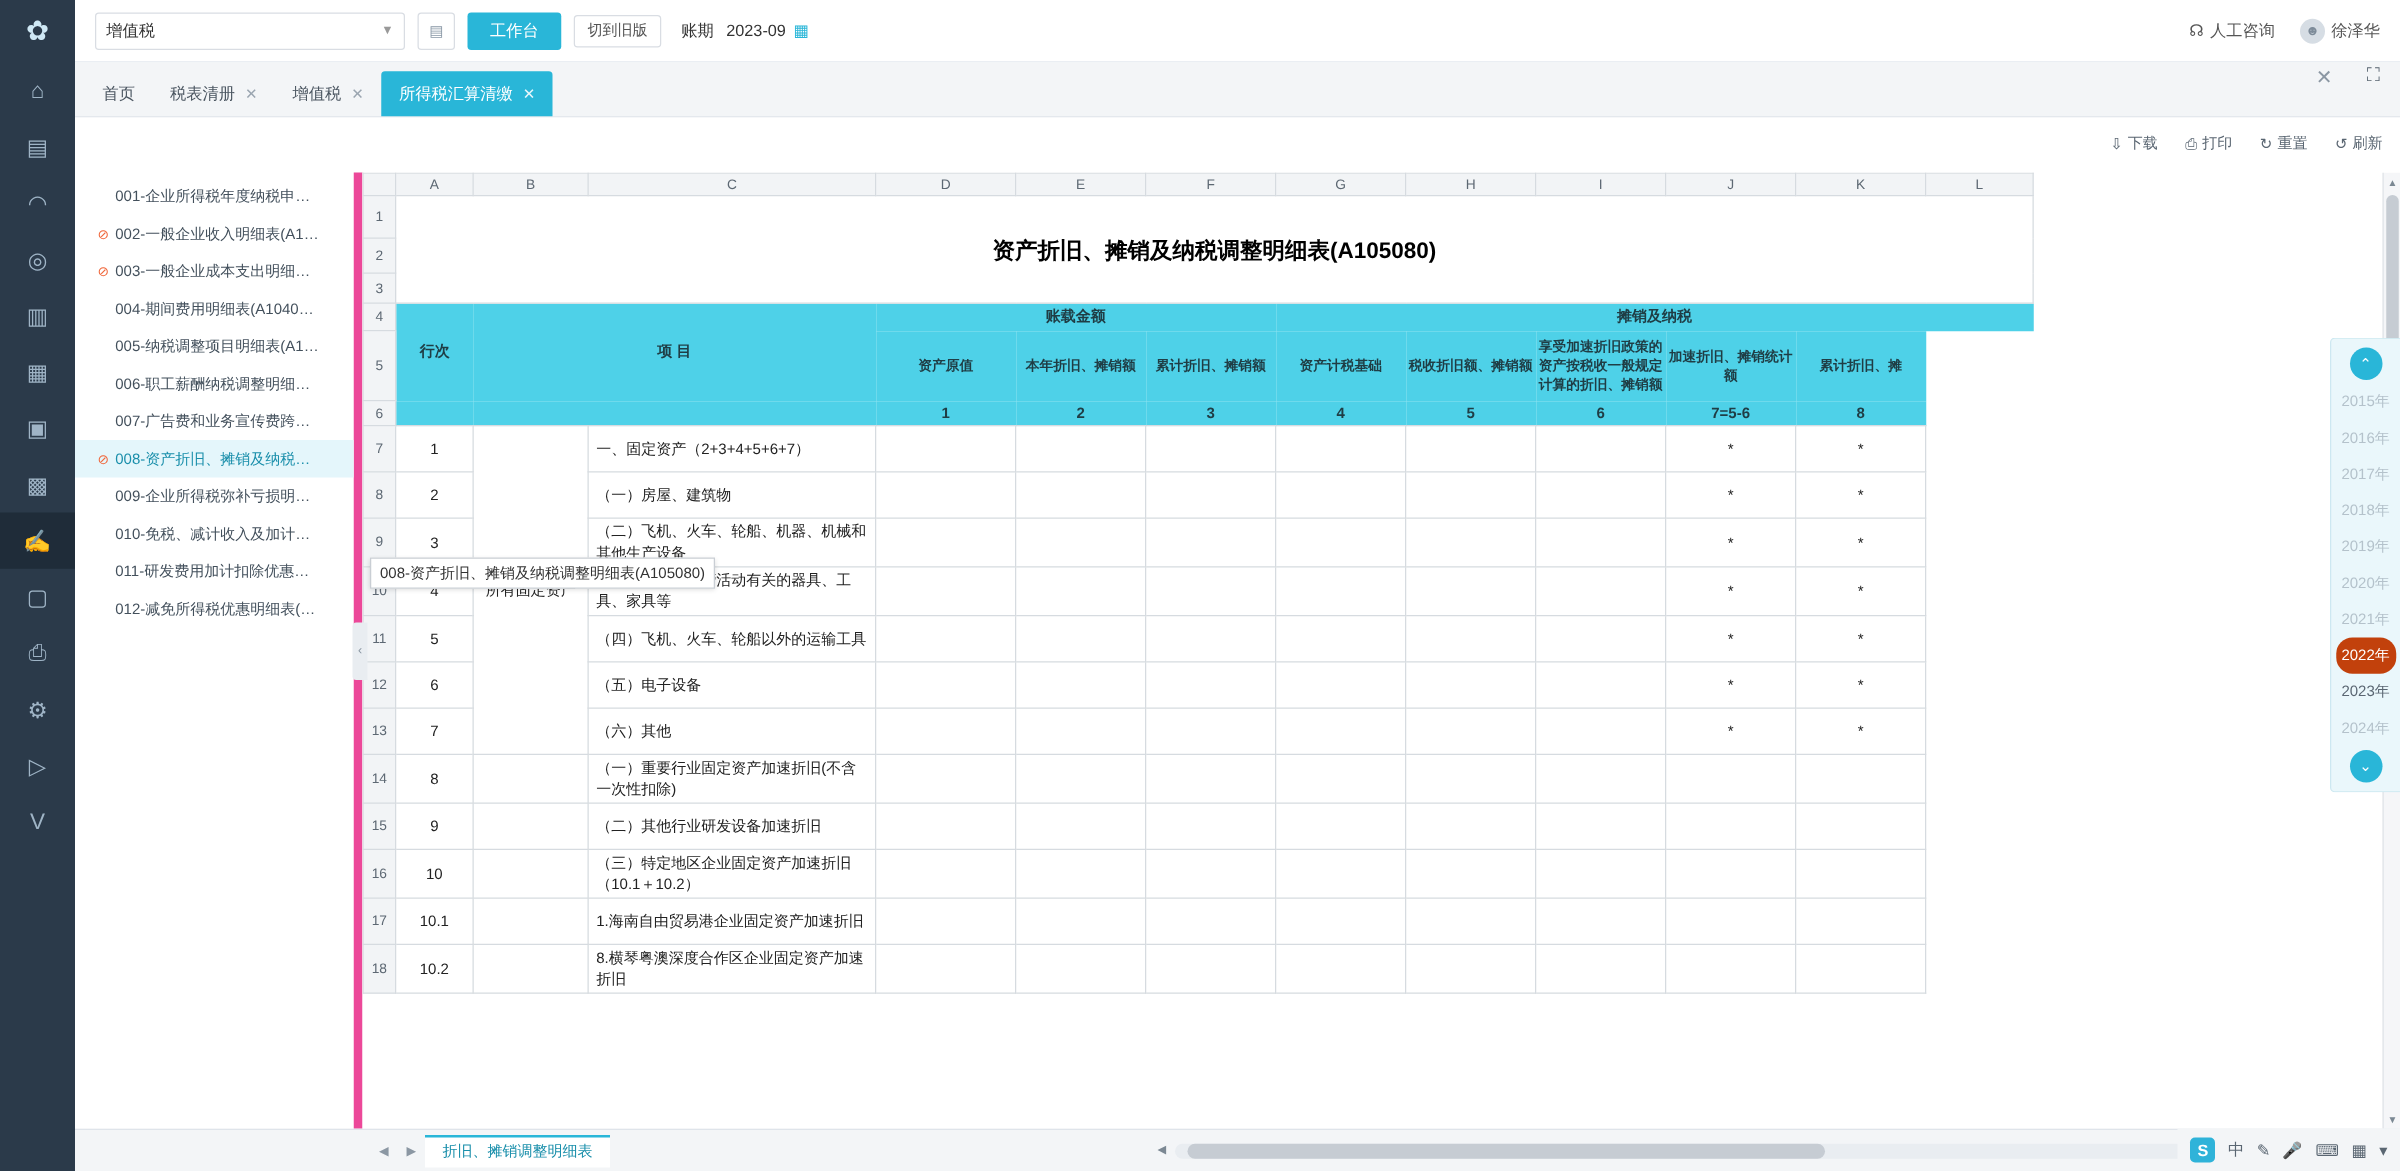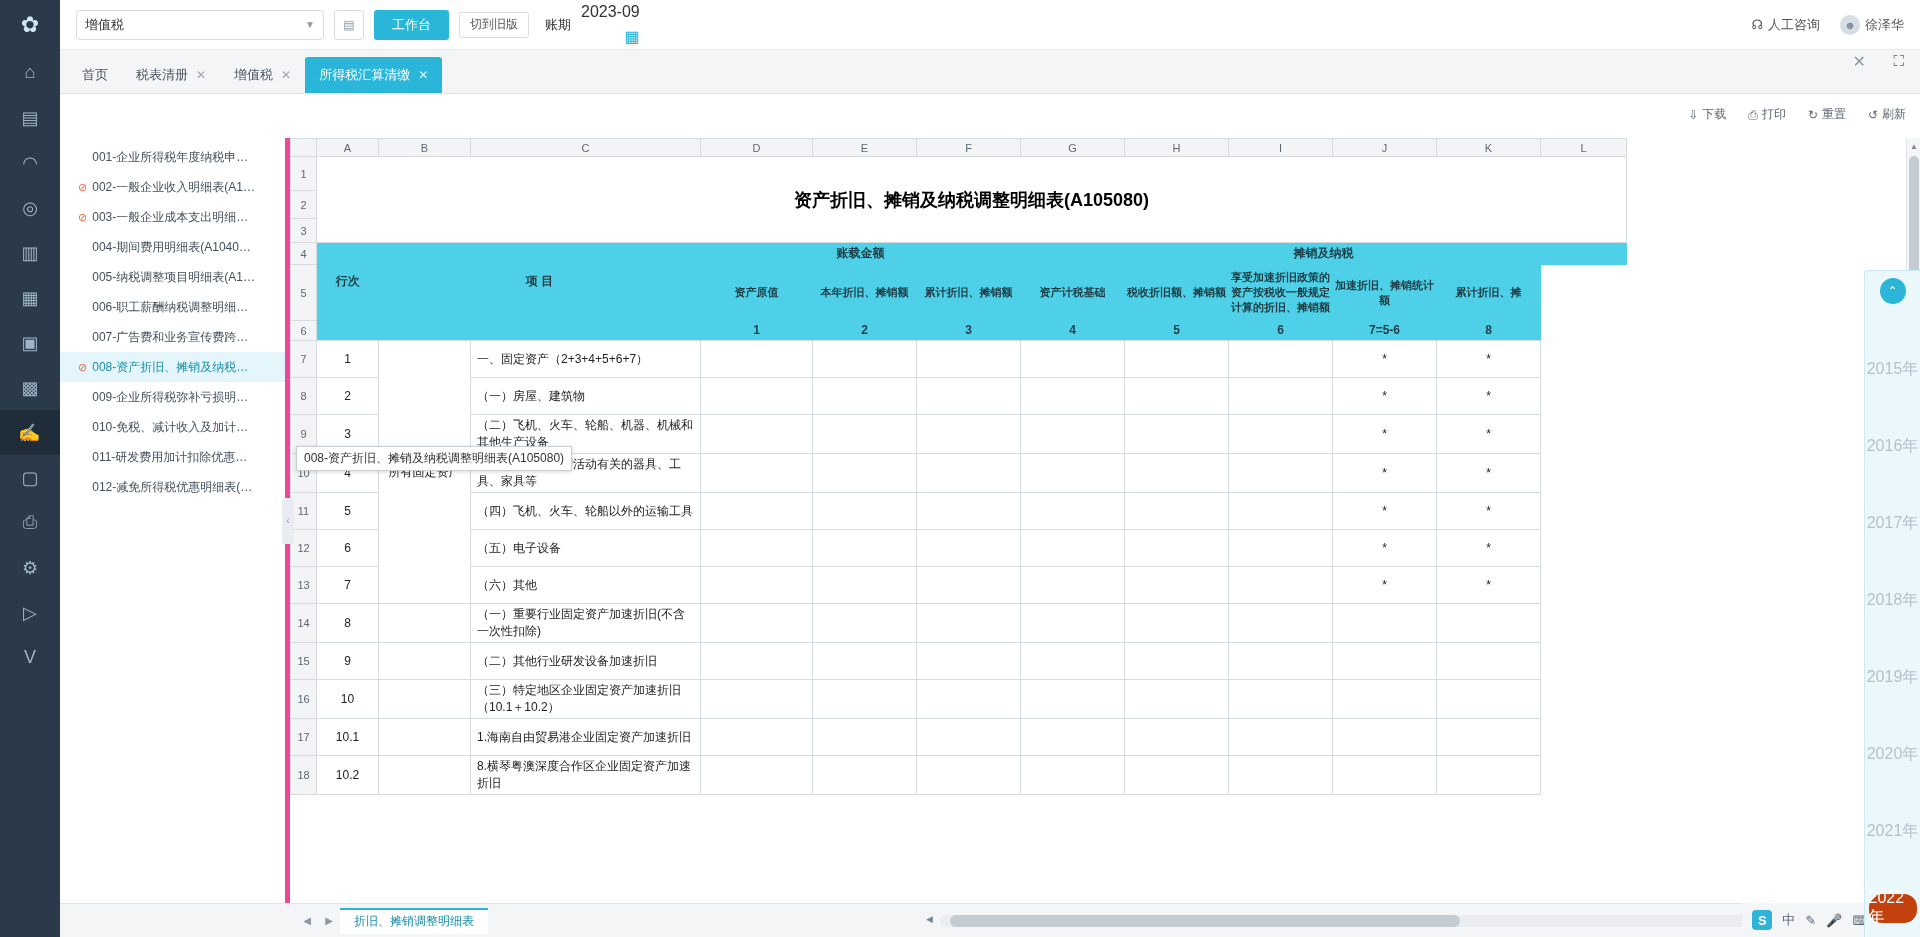--- a/index.html
+++ b/index.html
@@ -53,21 +53,21 @@
   .btn-primary {
     height: 30px; padding: 0 18px; background: #29b6d8; color: #fff; border-radius: 3px;
     display: flex; align-items: center; font-size: 13px; cursor: pointer; border: none;
   }
   .btn-ghost {
     height: 26px; padding: 0 10px; border: 1px solid #d9dde3; border-radius: 3px;
     display: flex; align-items: center; font-size: 12px; color: #555; background: #fff; cursor: pointer;
   }
   .period-label { font-size: 13px; color: #333; margin-left: 6px; }
   .period-box {
-    display: flex; align-items: flex-end; gap: 6px; font-size: 16px; color: #333; cursor: pointer; flex-direction: column;
+    display: flex; align-items: flex-end; gap: 6px; font-size: 13px; color: #333; cursor: pointer;
   }
   .period-box .cal { color: #29b6d8; }
   .topbar-right { margin-left: auto; display: flex; align-items: center; gap: 20px; }
   .tb-link { display: flex; align-items: center; gap: 5px; font-size: 13px; color: #555; cursor: pointer; }
   .avatar {
     width: 20px; height: 20px; border-radius: 50%; background: #d6dde4; color: #7d8b99;
     display: flex; align-items: center; justify-content: center; font-size: 11px;
   }
 
   
@@ -90,21 +90,21 @@
   }
   .banner-text { color: #ff4d4f; font-size: 12px; line-height: 18px; max-width: 1230px; }
   .banner-actions { margin-left: auto; display: flex; align-items: center; gap: 22px; padding-top: 4px; }
   .banner-act { display: flex; align-items: center; gap: 4px; font-size: 12px; color: #5a6672; cursor: pointer; }
 
   
   .body { flex: 1 1 auto; display: flex; min-height: 0; position: relative; }
 
   
   .tree {
-    width: 230px; flex: 0 0 230px; border-right: 5px solid #ec4899; background: #fff;
+    width: 230px; flex: 0 0 230px; border-right: 7px solid #ec4899; background: #fff;
     overflow: hidden; padding-top: 4px;
   }
   .tree-item {
     height: 30px; display: flex; align-items: center; gap: 5px; padding: 0 6px 0 18px;
     font-size: 12px; color: #43505c; cursor: pointer; white-space: nowrap; overflow: hidden;
   }
   .tree-item .warn { color: #f0663a; font-size: 11px; }
   .tree-item.selected { background: #e4f6fb; color: #1a8fab; }
   .tree-collapse {
     position: absolute; left: 222px; top: 50%; width: 12px; height: 46px; margin-top: -23px;
@@ -145,21 +145,21 @@
   
   .yearpanel {
     position: absolute; right: 0; top: 132px; width: 56px; background: #eaf7fb;
     border: 1px solid #cde8f1; border-right: none; border-radius: 4px 0 0 4px;
     display: flex; flex-direction: column; align-items: center; padding: 4px 0 4px; z-index: 30;
   }
   .yp-btn {
     width: 26px; height: 26px; border-radius: 50%; background: #29b6d8; color: #fff;
     display: flex; align-items: center; justify-content: center; font-size: 12px; margin: 3px 0; cursor: pointer;
   }
-  .yp-year { width: 56px; height: 29px; display: flex; align-items: center; justify-content: center; font-size: 16px; color: #5a6672; cursor: pointer; margin-top: 48px; }
+  .yp-year { width: 56px; height: 29px; display: flex; align-items: center; justify-content: center; font-size: 12px; color: #5a6672; cursor: pointer; }
   .yp-year.dim { color: #b4c2cb; }
   .yp-year.active { background: #c2410c; color: #fff; border-radius: 13px; width: 48px; }
 
   
   .bottombar {
     height: 34px; background: #f3f5f7; border-top: 1px solid #dfe4ea;
     display: flex; align-items: center; padding-left: 236px; gap: 0; position: relative;
   }
   .bb-nav { width: 22px; height: 22px; display: flex; align-items: center; justify-content: center; color: #8b97a3; font-size: 10px; cursor: pointer; }
   .sheet-tab {

